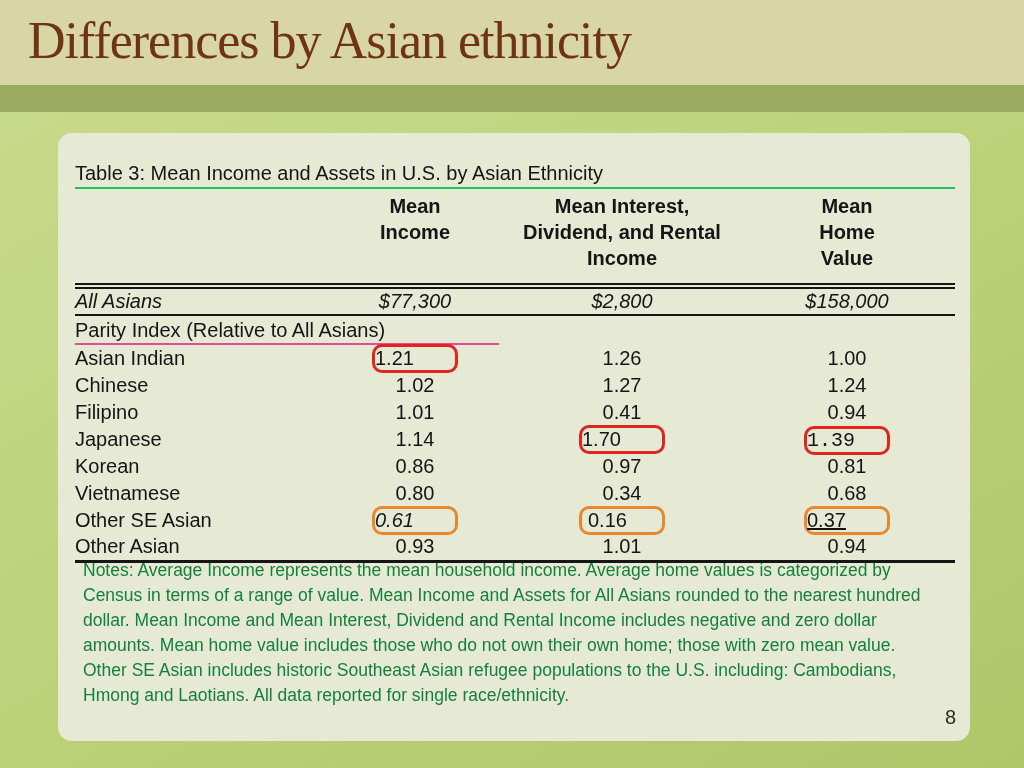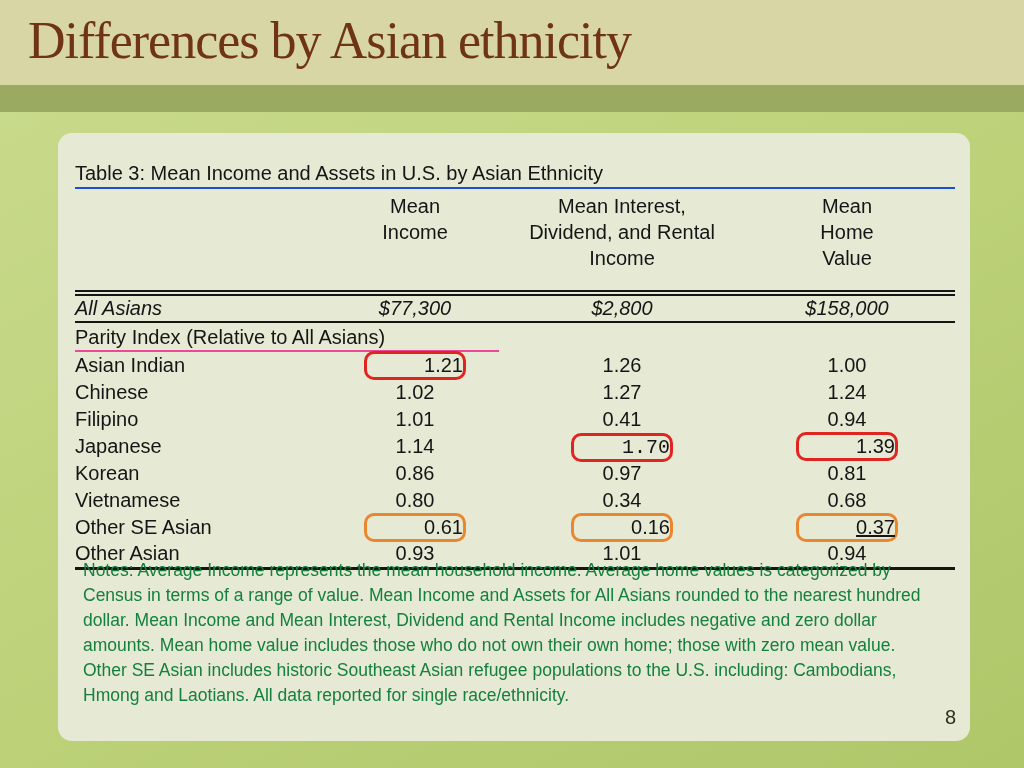--- a/index.html
+++ b/index.html
@@ -32,44 +32,44 @@
     background: #e6e9d4; border-radius: 14px;
   }
   table.datatable {
     position: absolute; left: 17px; top: 26px;
     width: 880px; border-collapse: collapse; table-layout: fixed;
     font-size: 20px; color: #151515;
   }
   td, th { padding: 0; }
   tr.caption-row td {
     height: 29px; text-align: left; vertical-align: bottom;
-    border-bottom: 2px solid #1d4ed8; padding-bottom: 2px;
+    border-bottom: 2px solid #22c55e; padding-bottom: 2px;
   }
   tr.header-row th {
-    font-weight: 400; text-align: center; vertical-align: top;
+    font-weight: 700; text-align: center; vertical-align: top;
     white-space: pre-line; line-height: 26px;
-    padding-top: 4px; padding-bottom: 19px;
+    padding-top: 4px; padding-bottom: 12px;
     border-bottom: 6px double #151515;
   }
   tr.allasians-row td {
     height: 29px; font-style: italic; vertical-align: middle;
     border-bottom: 2px solid #151515;
   }
   tr.section-row td { height: 30px; vertical-align: bottom; }
   .section-underline {
     display: inline-block; width: 424px;
     border-bottom: 2px solid #ec4899; padding: 2px 0 1px 0;
   }
   tbody.rows td { height: 27px; vertical-align: middle; }
   tbody.rows tr:last-child td { border-bottom: 3px solid #151515; }
   td.val { text-align: center; }
   .oval {
-    display: inline-block; width: 102px;
+    display: inline-block; width: 86px;
     border: 3px solid #d00; border-radius: 10px;
-    line-height: 23px; margin: -3px 0 -4px 0; text-align: right;
+    line-height: 23px; margin: -3px 0 -4px 0; text-align: left;
   }
   .notes {
     position: absolute; left: 17px; top: 417px; width: 852px;
     margin: 8px; font-size: 17.5px; line-height: 25px; color: #15803d;
   }
   .page-number {
     position: absolute; right: 14px; bottom: 12px;
     font-size: 20px; color: #2f2f1e;
   }
 </style>
@@ -135,38 +135,38 @@
           </tr>
           <tr>
             <td>Filipino</td>
             <td class="val">1.01</td>
             <td class="val">0.41</td>
             <td class="val">0.94</td>
           </tr>
           <tr>
             <td>Japanese</td>
             <td class="val">1.14</td>
-            <td class="val"><span class="oval" style="border-color: rgb(224, 36, 32); font-family: Liberation Mono, monospace;">1.70</span></td>
-            <td class="val"><span class="oval" style="border-color: rgb(224, 36, 32);">1.39</span></td>
+            <td class="val"><span class="oval" style="border-color: rgb(224, 36, 32);">1.70</span></td>
+            <td class="val"><span class="oval" style="border-color: rgb(224, 36, 32); font-family: Liberation Mono, monospace;">1.39</span></td>
           </tr>
           <tr>
             <td>Korean</td>
             <td class="val">0.86</td>
             <td class="val">0.97</td>
             <td class="val">0.81</td>
           </tr>
           <tr>
             <td>Vietnamese</td>
             <td class="val">0.80</td>
             <td class="val">0.34</td>
             <td class="val">0.68</td>
           </tr>
           <tr>
             <td>Other SE Asian</td>
-            <td class="val"><span class="oval" style="border-color: rgb(232, 135, 46);">0.61</span></td>
+            <td class="val"><span class="oval" style="border-color: rgb(232, 135, 46); font-style: italic;">0.61</span></td>
             <td class="val"><span class="oval" style="border-color: rgb(232, 135, 46); padding-left: 6px;">0.16</span></td>
             <td class="val"><span class="oval" style="border-color: rgb(232, 135, 46); text-decoration: underline;">0.37</span></td>
           </tr>
           <tr>
             <td>Other Asian</td>
             <td class="val">0.93</td>
             <td class="val">1.01</td>
             <td class="val">0.94</td>
           </tr>
         </tbody>

